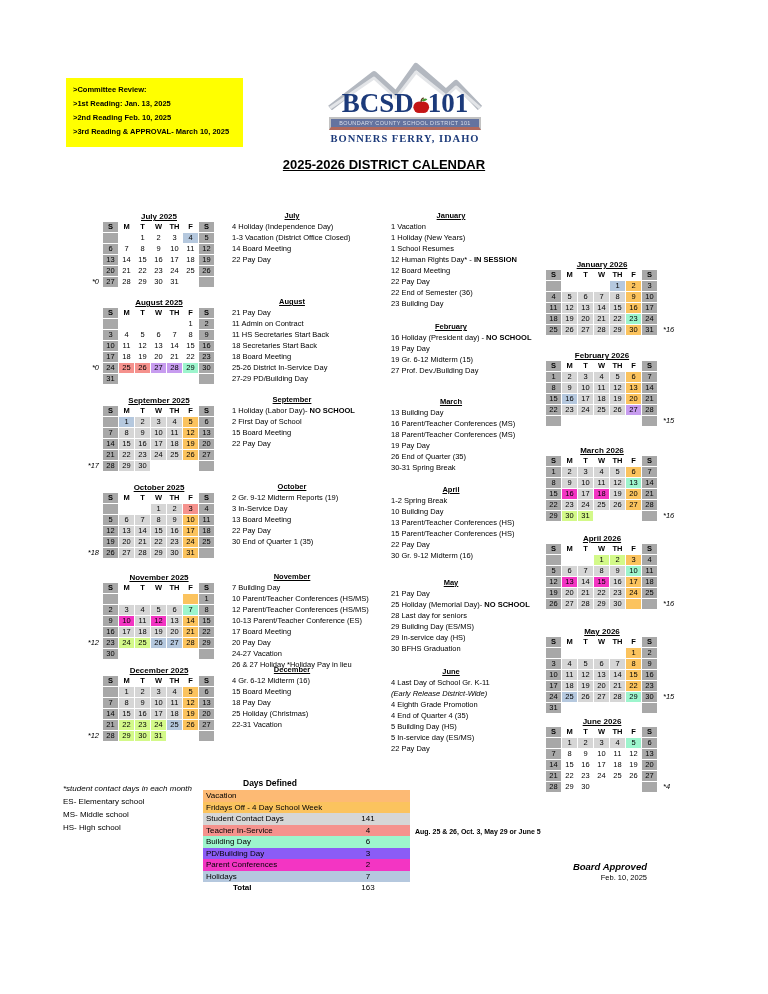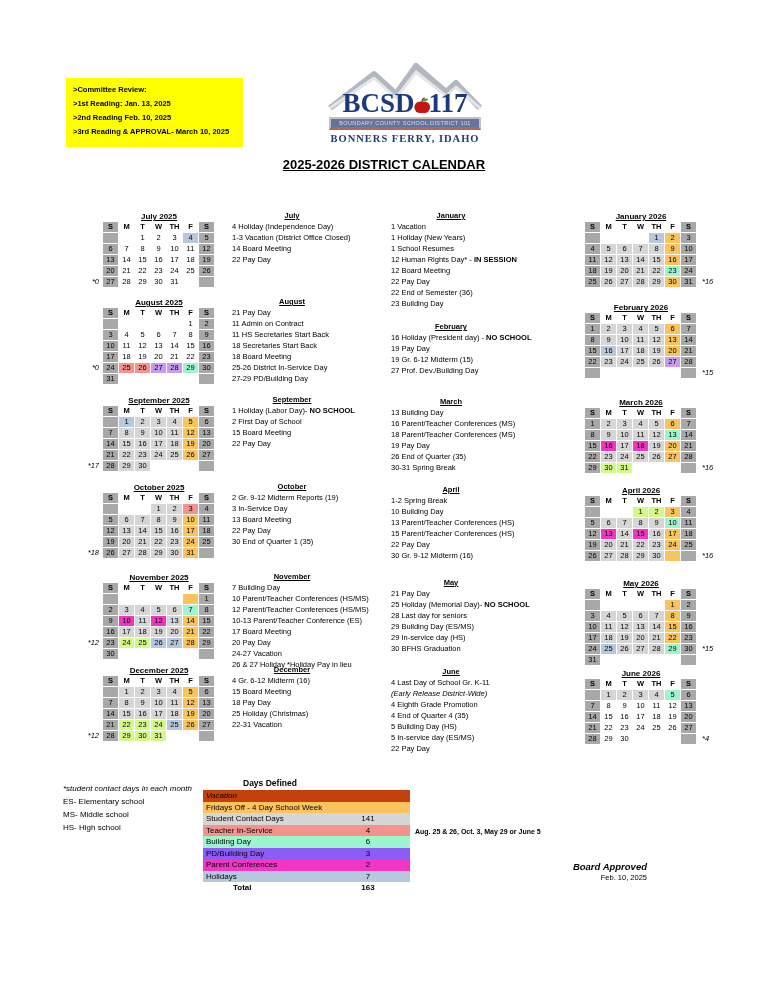--- a/index.html
+++ b/index.html
@@ -16,21 +16,21 @@
   .banner{position:relative;margin:1px auto 0;width:148px;background:#64739f;border:2px solid #c2c2c2;
     border-bottom:3px solid #b0685c;color:#d9dee9;font-size:5.5px;line-height:8px;letter-spacing:.4px;white-space:nowrap;overflow:hidden;}
   .city{margin-top:3px;font-family:"Liberation Serif",serif;font-weight:bold;font-size:10.5px;color:#1c3a7a;letter-spacing:1px;white-space:nowrap;}
   .page-title{position:absolute;top:157px;left:0;width:768px;text-align:center;font-size:13px;font-weight:bold;text-decoration:underline;}
 
   
   .cal-area{position:absolute;top:210px;left:0;width:768px;}
   .cal-row{position:relative;}
   .month{position:absolute;top:0;padding-top:2px;}
   .cal-left{left:103px;}
-  .cal-right{left:585px;}
+  .cal-right{left:546px;margin-top:48px;}
   .month-title{font-size:8px;font-weight:bold;text-decoration:underline;text-align:center;width:112px;margin-bottom:1px;white-space:nowrap;}
   .dow,.week{display:flex;}
   .cell{width:16px;height:11px;box-sizing:border-box;font-size:7.5px;line-height:10px;text-align:center;
     border-right:1px solid #fff;border-bottom:1px solid #fff;}
   .dow .cell{font-weight:bold;}
   .month-note{position:absolute;font-size:7.5px;font-style:italic;white-space:nowrap;}
   .note-left{left:-28px;width:24px;text-align:right;}
   .note-right{left:calc(100% + 5px);}
 
   .ev{position:absolute;top:0;font-size:7.5px;line-height:11px;white-space:nowrap;}
@@ -42,21 +42,21 @@
   .ev-line.italic{font-style:italic;}
 
   
   .legend{position:absolute;left:203px;top:778px;width:207px;}
   .legend-title{font-size:8.5px;font-weight:bold;padding-left:40px;height:12px;}
   .legend-row{position:relative;height:11.5px;font-size:8px;line-height:11.5px;}
   .legend-label{padding-left:3px;white-space:nowrap;}
   .legend-value{position:absolute;left:145px;top:0;width:40px;text-align:center;}
   .legend-note{position:absolute;left:212px;top:1px;font-size:7px;font-weight:bold;white-space:nowrap;}
   .legend-total .legend-label{font-weight:bold;padding-left:30px;}
-  .legend-total .legend-value{font-weight:bold;}
+  .legend-total .legend-value{font-weight:normal;}
 
   .footnotes{position:absolute;left:63px;top:782px;font-size:8px;line-height:13px;white-space:nowrap;}
   .footnotes .line0{font-style:italic;}
 
   .approval{position:absolute;left:480px;top:861px;width:167px;text-align:right;}
   .approval-1{font-size:9.5px;font-weight:bold;font-style:italic;}
   .approval-2{font-size:7.5px;margin-top:1px;}
 </style>
 </head>
 <body>
@@ -74,21 +74,21 @@
     <path d="M2 48 L46 18 L68 38 L88 12 L118 36 L128 27 L152 48" fill="none" stroke="#e3e5e8" stroke-width="3" stroke-linejoin="round"></path>
   </svg>
   <div class="bcsd-line">
     <span>BCSD</span>
     <svg class="apple" viewBox="0 0 20 20">
       <circle cx="8" cy="12.5" r="6.5" fill="#c41515"></circle>
       <circle cx="12.5" cy="12.5" r="6.5" fill="#c41515"></circle>
       <path d="M10 7 Q10 3 13 2" stroke="#5b3a1e" stroke-width="1.4" fill="none"></path>
       <path d="M10.5 5 Q15 1 17 4 Q13.5 7 10.5 5 Z" fill="#3f9a2f"></path>
     </svg>
-    <span>117</span>
+    <span>101</span>
   </div>
   <div class="banner">BOUNDARY COUNTY SCHOOL DISTRICT 101</div>
   <div class="city">BONNERS FERRY,  IDAHO</div>
 </div>
 
 <div class="page-title">2025-2026 DISTRICT CALENDAR</div>
 
 <div class="cal-area" id="cal-area">
     <div class="cal-row" style="height: 86px;">
       <div class="month cal-left">
@@ -929,21 +929,21 @@
         <div class="ev-line">5 Building Day (HS)</div>
         <div class="ev-line">5 In-service day (ES/MS)</div>
         <div class="ev-line">22 Pay Day</div>
       </div>
     </div>
   </div>
 
 <div class="legend">
   <div class="legend-title">Days Defined</div>
   <div id="legend-rows">
-      <div class="legend-row" style="background: #c2410c; font-style: italic;">
+      <div class="legend-row" style="background: #fdba74;">
         <div class="legend-label">Vacation</div>
         <div class="legend-value"></div>
       </div>
       <div class="legend-row" style="background: rgb(251, 195, 94);">
         <div class="legend-label">Fridays Off - 4 Day School Week</div>
         <div class="legend-value"></div>
       </div>
       <div class="legend-row" style="background: rgb(214, 214, 214);">
         <div class="legend-label">Student Contact Days</div>
         <div class="legend-value">141</div>

